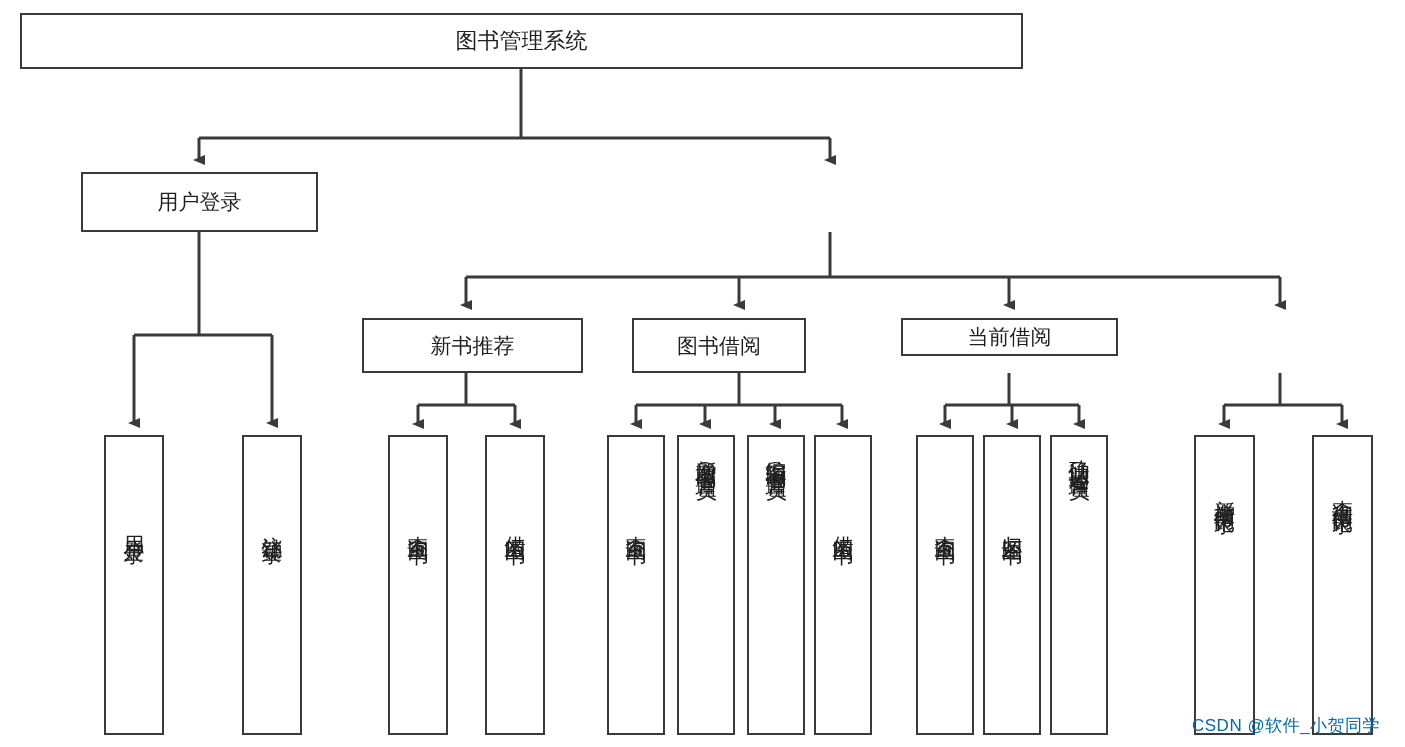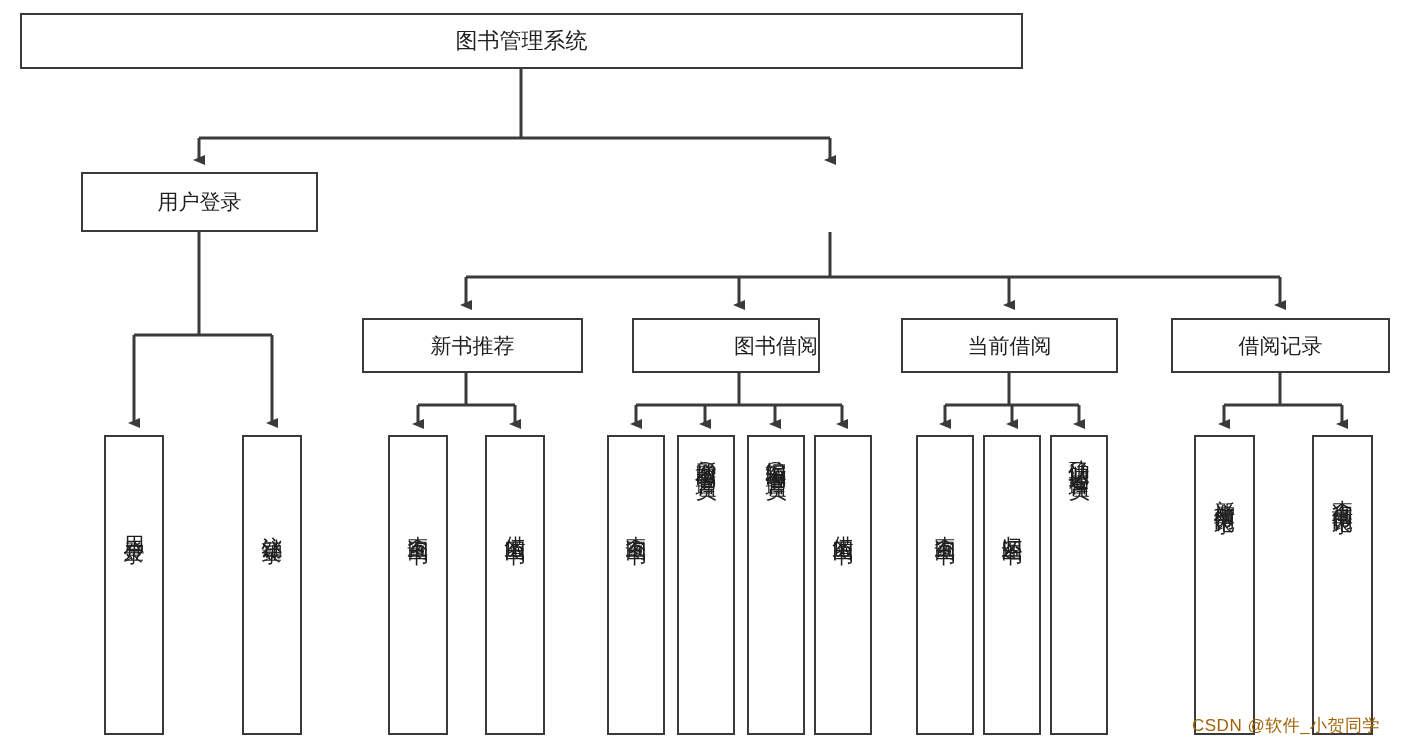--- a/index.html
+++ b/index.html
@@ -57,21 +57,21 @@
     color: #1f1f1f;
   }
   .vtext.mid {
     margin-top: 76px;
   }
   .watermark {
     position: absolute;
     left: 1192px;
     top: 714px;
     font-size: 17px;
-    color: #a16207;
+    color: #0369a1;
     white-space: nowrap;
     letter-spacing: 0.5px;
   }
 </style>
 </head>
 <body>
 
 <div id="canvas">
 
   <svg id="wires" viewBox="0 0 1405 747">
@@ -128,28 +128,25 @@
     <span>图书管理系统</span>
   </div>
 
   <div class="node h" style="left:81px; top:172px; width:237px; height:60px;">
     <span>用户登录</span>
   </div>
 
   <div class="node h" style="left:362px; top:318px; width:221px; height:55px;">
     <span>新书推荐</span>
   </div>
-  <div class="node h" style="left:632px; top:318px; width:188px; height:55px;justify-content:flex-end;">
+  <div class="node h" style="left:632px; top:318px; width:174px; height:55px;">
     <span>图书借阅</span>
   </div>
-  <div class="node h" style="left:901px; top:318px; width:217px; height:55px;">
+  <div class="node h" style="left:901px; top:318px; width:217px; height:38px;">
     <span>当前借阅</span>
-  </div>
-  <div class="node h" style="left:1171px; top:318px; width:219px; height:55px;">
-    <span>借阅记录</span>
   </div>
 
   <div class="node v" style="left:104px; top:435px; width:60px; height:300px;">
     <span class="vtext mid">用户登录</span>
   </div>
   <div class="node v" style="left:242px; top:435px; width:60px; height:300px;">
     <span class="vtext mid">注销登录</span>
   </div>
 
   <div class="node v" style="left:388px; top:435px; width:60px; height:300px;">

